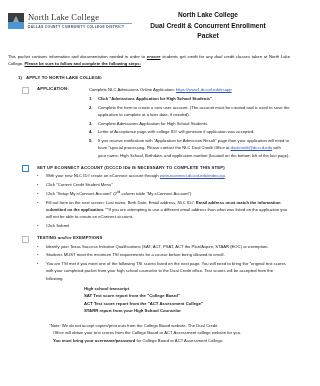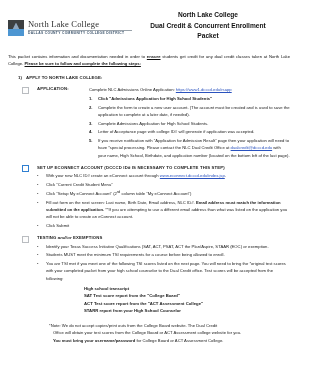--- a/index.html
+++ b/index.html
@@ -6,21 +6,21 @@
   body{
     width:298px;height:386px;overflow:hidden;
     font-family:"Liberation Sans", sans-serif;
     color:#1a1a1a;
     -webkit-font-smoothing:antialiased;
   }
   .page{position:relative;width:298px;height:386px;background:#ffffff;box-sizing:border-box;
         padding:10px 8px 0 8px;}
 
   
-  .header{display:flex;align-items:center;}
+  .header{display:flex;align-items:flex-start;}
   .logo-block{display:flex;align-items:center;width:128px;flex:0 0 128px;padding-top:3px;}
   .logo-mark{width:16px;height:16px;flex:0 0 16px;background:#3c3f41;position:relative;margin-right:4px;}
   .logo-mark .sky{position:absolute;left:0;right:0;bottom:0;height:7px;background:#4d96d2;}
   .logo-mark .glyph{position:absolute;left:4px;top:3px;width:8px;height:8px;
         background:#8fa6bd;clip-path:polygon(50% 0,100% 100%,0 100%);}
   .logo-text{line-height:1;}
   .logo-name{font-family:"Liberation Serif", serif;font-size:8.5px;color:#2d2d2d;letter-spacing:.2px;
         white-space:nowrap;}
   .logo-rule{height:1px;background:#9aa3ab;margin:1.5px 0 1.5px 0;width:104px;}
   .logo-sub{font-size:3.3px;color:#3f566e;letter-spacing:.35px;white-space:nowrap;font-weight:bold;}

